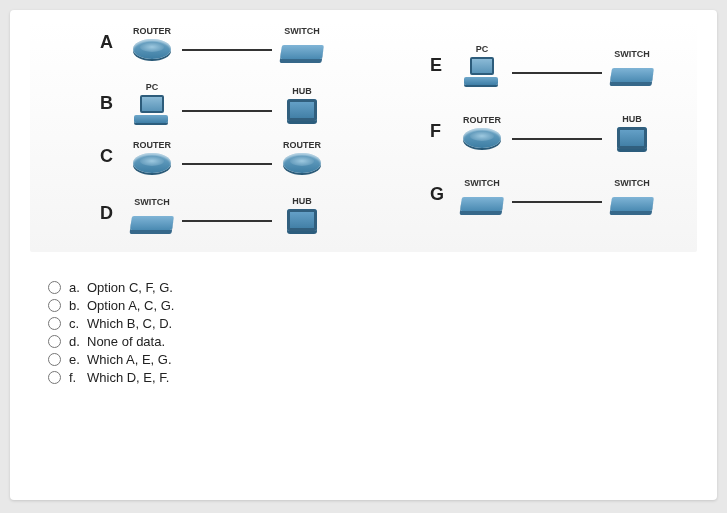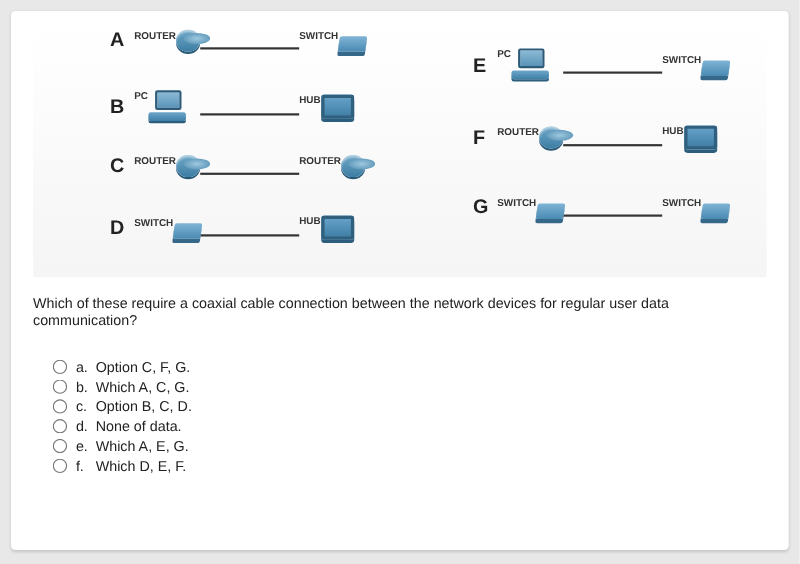--- a/index.html
+++ b/index.html
@@ -32,20 +32,22 @@
     align-items: center;
   }
   .letter {
     font-size: 18px;
     font-weight: bold;
     width: 22px;
     color: #222;
   }
   .dev {
     display: flex;
+    flex-direction: column;
+    align-items: center;
     width: 60px;
   }
   .dev-label {
     font-size: 9px;
     font-weight: bold;
     color: #333;
     margin-bottom: 2px;
     height: 11px;
   }
   .cable {
@@ -220,37 +222,36 @@
       </div>
       <div class="cable"></div>
       <div class="dev">
         <span class="dev-label">SWITCH</span>
         <div class="switch"></div>
       </div>
     </div>
 
   </div>
 
-  <div class="question">Which of these require a coaxial cable connection between the network devices for regular user data communication?</div>
 
   <div class="options">
     <label class="opt">
       <input type="radio" name="ans" style="">
       <span class="lbl">a.</span>
       <span>Option C, F, G.</span>
     </label>
     <label class="opt">
       <input type="radio" name="ans" style="">
       <span class="lbl">b.</span>
-      <span>Which A, C, G.</span>
+      <span>Option A, C, G.</span>
     </label>
     <label class="opt">
       <input type="radio" name="ans" style="">
       <span class="lbl">c.</span>
-      <span>Option B, C, D.</span>
+      <span>Which B, C, D.</span>
     </label>
     <label class="opt">
       <input type="radio" name="ans" style="">
       <span class="lbl">d.</span>
       <span>None of data.</span>
     </label>
     <label class="opt">
       <input type="radio" name="ans" style="">
       <span class="lbl">e.</span>
       <span>Which A, E, G.</span>

